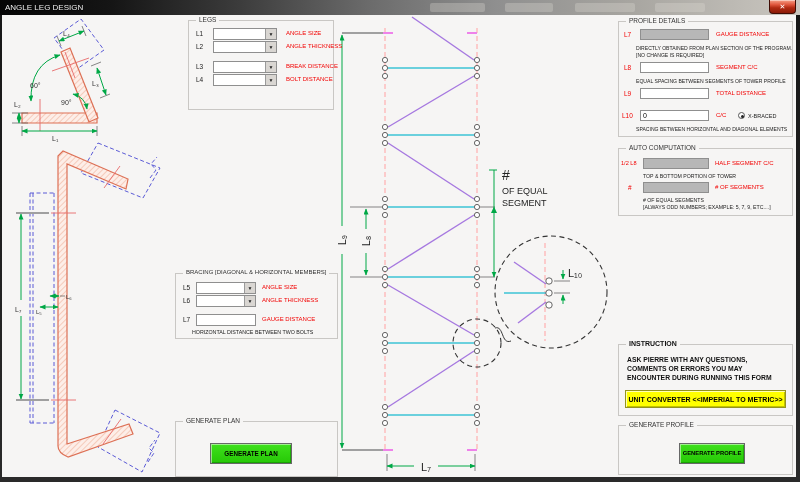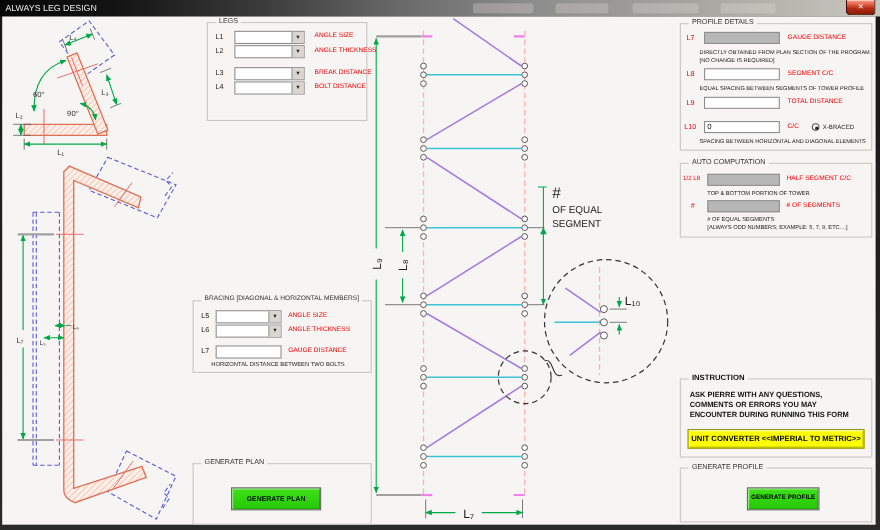--- a/index.html
+++ b/index.html
@@ -52,21 +52,21 @@
   .bigtxt{fill:#222;font-size:11px;font-family:"Liberation Sans",sans-serif;}
   .hashtxt{fill:#222;font-size:14px;font-family:"Liberation Sans",sans-serif;}
   .segtxt{fill:#222;font-size:9px;font-family:"Liberation Sans",sans-serif;}
 </style>
 </head>
 <body>
 
 <div class="screen">
 
   <div class="titlebar">
-    <span class="titlebar-text">ALWAYS LEG DESIGN</span>
+    <span class="titlebar-text">ANGLE LEG DESIGN</span>
     <span class="tb-blob" style="left:430px;width:55px"></span>
     <span class="tb-blob" style="left:505px;width:48px"></span>
     <span class="tb-blob" style="left:575px;width:60px"></span>
     <span class="tb-blob" style="left:655px;width:50px"></span>
     <span class="close-btn">✕</span>
   </div>
 
   <div class="form-bg"></div>
 
   <svg style="left:2px;top:15px" width="186" height="462" viewBox="2 15 186 462">

